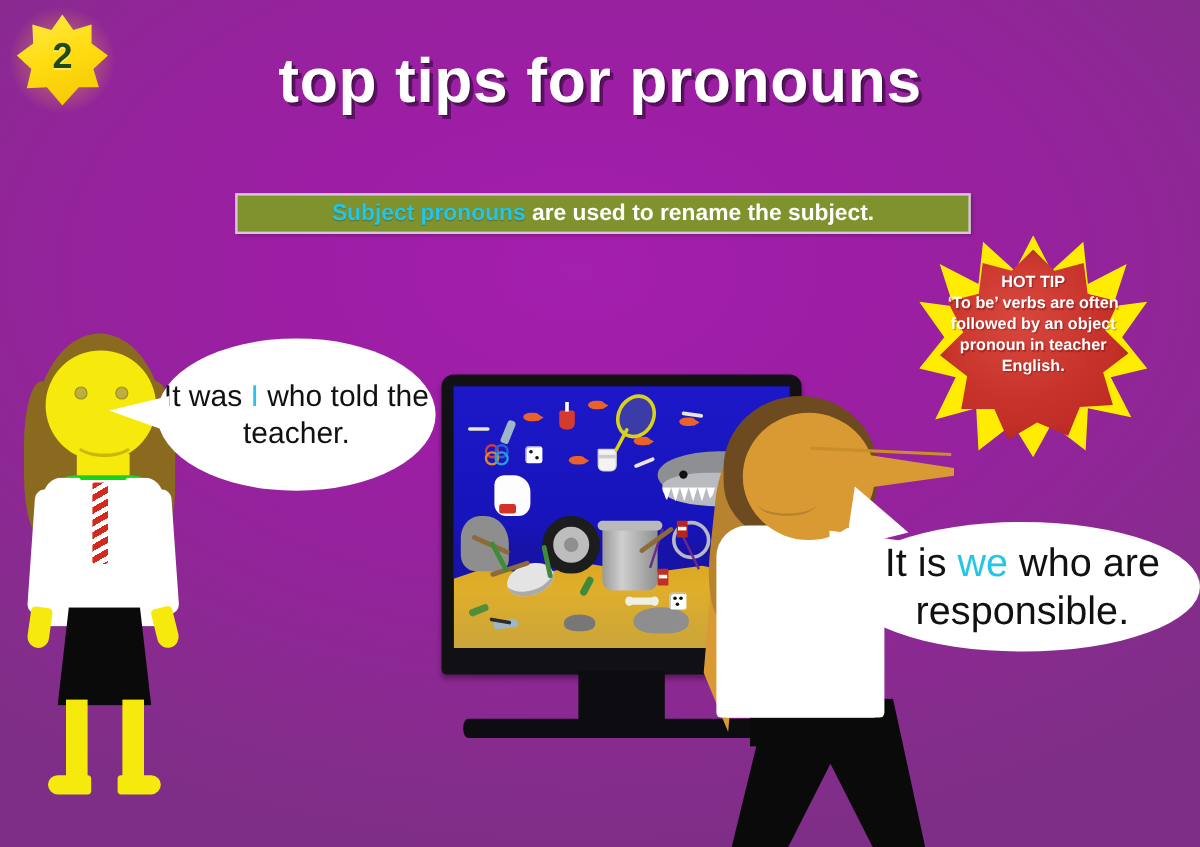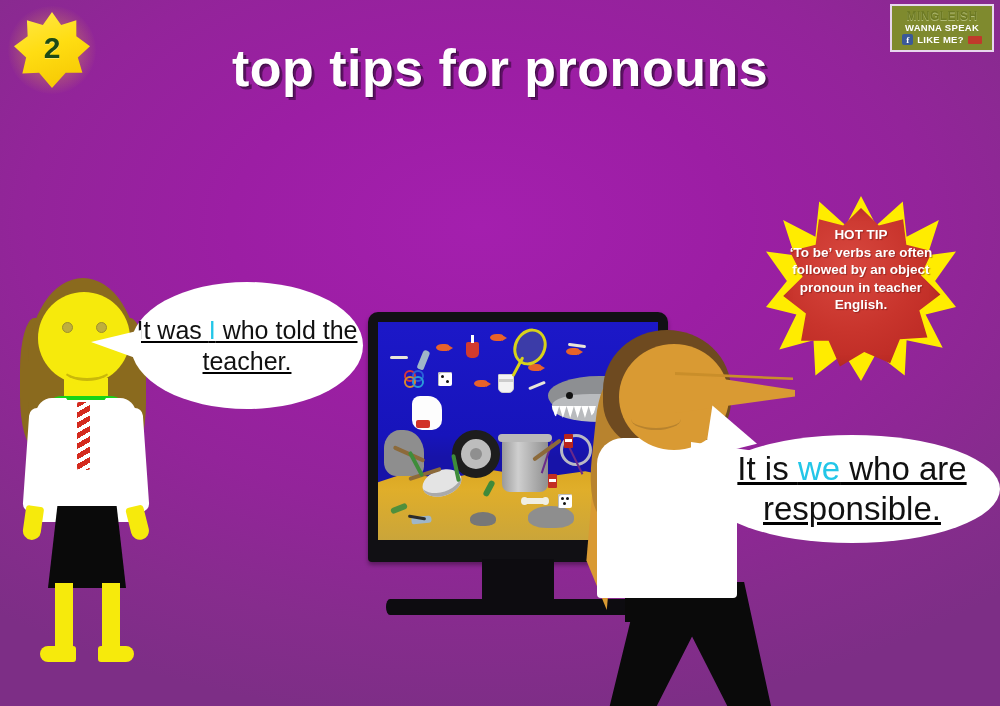--- a/index.html
+++ b/index.html
@@ -226,21 +226,21 @@
     background:#ffffff;border-radius:26px 42px 4px 4px;}
   #man .sleeve{position:absolute;left:116px;top:112px;width:112px;height:72px;
     background:#ffffff;clip-path:polygon(0 0,100% 22%,100% 56%,36% 100%,0 70%);}
   #man .shirt2{position:absolute;left:30px;top:150px;width:124px;height:118px;background:#ffffff;}
   #man .legs{position:absolute;left:28px;top:252px;width:168px;height:124px;
     background:#0a0a0a;clip-path:polygon(22% 0,84% 0,100% 100%,74% 100%,53% 44%,32% 100%,4% 100%);}
   #man .legs2{position:absolute;left:50px;top:252px;width:110px;height:40px;background:#0a0a0a;}
 
   
   .bubble{position:absolute;background:#ffffff;border-radius:50%;
-    display:flex;align-items:center;justify-content:center;text-align:center;text-decoration:underline;}
+    display:flex;align-items:center;justify-content:center;text-align:center;}
   .bubble .t{color:#111111;line-height:1.22;}
   .bubble .hl{color:#23c6e8;}
   #bub1{left:131px;top:282px;width:232px;height:127px;}
   #bub1 .t{font-size:25px;}
   #bub1 .tail{position:absolute;left:-40px;top:48px;width:0;height:0;
     border-top:12px solid transparent;border-bottom:18px solid transparent;
     border-right:50px solid #ffffff;}
   #bub2{left:704px;top:435px;width:296px;height:108px;}
   #bub2 .t{font-size:33px;}
   #bub2 .tail{position:absolute;left:-6px;top:-32px;width:0;height:0;
@@ -253,30 +253,24 @@
 <div id="slide">
 
   <div id="badge">
     <div class="glow"></div>
     <div class="star"></div>
     <div class="num">2</div>
   </div>
 
   <div id="title">top tips for pronouns</div>
 
-  <div id="logo">
-    <div class="l1">MINGLEISH</div>
-    <div class="l2">WANNA SPEAK</div>
-    <div class="l3">
-      <span class="fb">f</span>
-      <span class="l3txt">LIKE ME?</span>
-      <span class="tag"></span>
-    </div>
-  </div>
-
+
+  <div id="banner">
+    <div class="txt"><span class="hl">Subject pronouns</span><span> are used to rename the subject.</span></div>
+  </div>
 
   <div id="hottip">
     <div class="burst"></div>
     <div class="red"></div>
     <div class="txt">
       <div>HOT TIP</div>
       <div>‘To be’ verbs are often followed  by an object pronoun in teacher English.</div>
     </div>
   </div>
 

